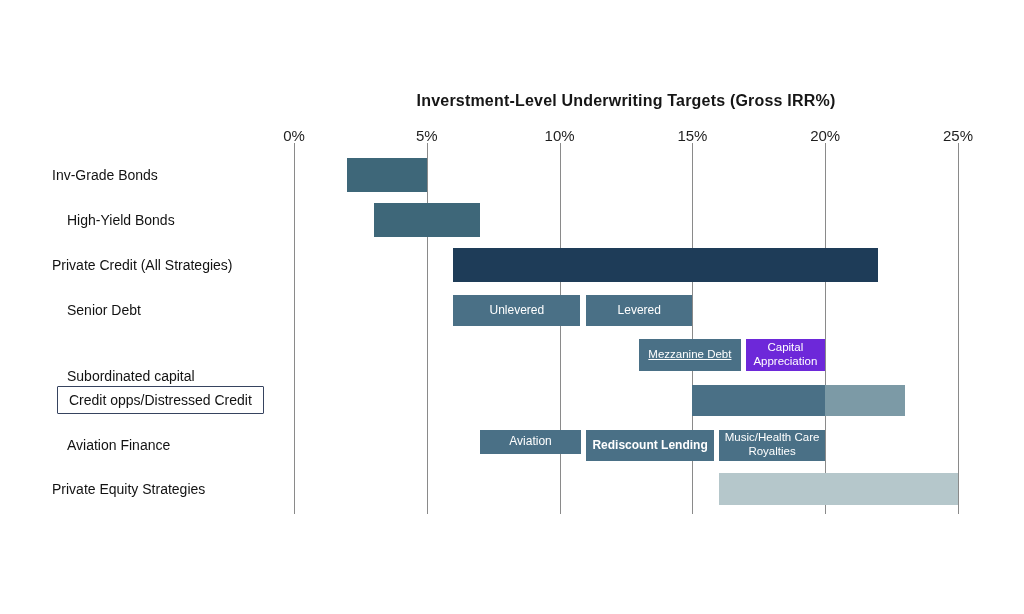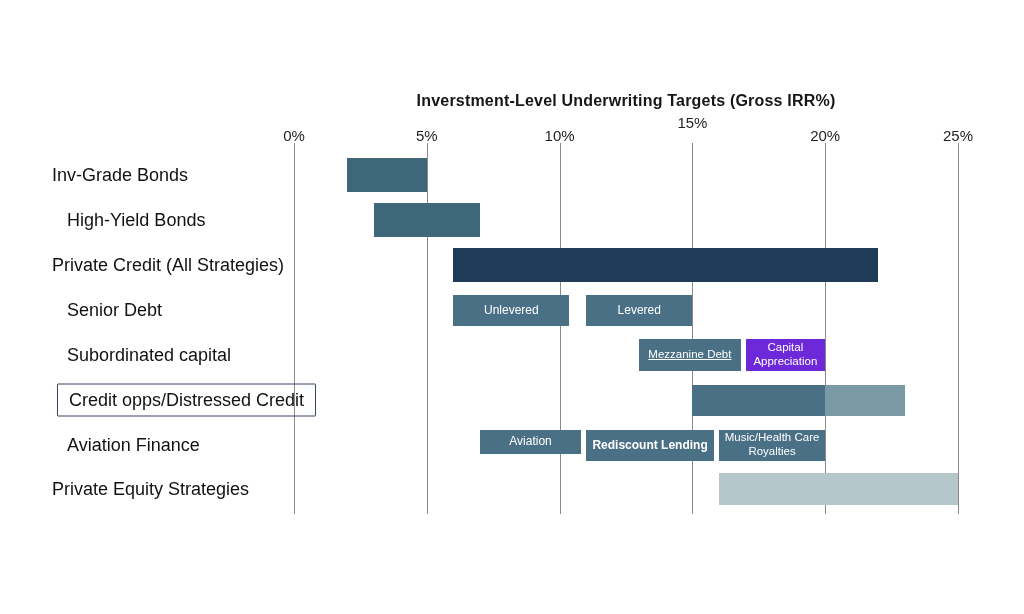--- a/index.html
+++ b/index.html
@@ -29,21 +29,21 @@
   .tick-label {
     position: absolute;
     transform: translateX(-50%);
     font-size: 15px;
     color: #1f1f1f;
     white-space: nowrap;
   }
   .row-label {
     position: absolute;
     transform: translateY(-50%);
-    font-size: 18px;
+    font-size: 14px;
     color: #121212;
     white-space: nowrap;
   }
   .row-label.boxed {
     border: 1px solid #36435f;
     padding: 5px 11px 5px 11px;
     border-radius: 1px;
   }
   .bar-seg {
     position: absolute;
@@ -64,35 +64,35 @@
 <div id="stage">
   <div class="chart-title">Inverstment-Level Underwriting Targets (Gross IRR%)</div>
   <div id="plot">
       <div class="gridline" style="left: 294px; top: 143px; height: 371px; background: rgb(138, 138, 138);"></div>
       <div class="tick-label" style="left: 294px; top: 127px;">0%</div>
       <div class="gridline" style="left: 426.8px; top: 143px; height: 371px; background: rgb(138, 138, 138);"></div>
       <div class="tick-label" style="left: 426.8px; top: 127px;">5%</div>
       <div class="gridline" style="left: 559.6px; top: 143px; height: 371px; background: rgb(138, 138, 138);"></div>
       <div class="tick-label" style="left: 559.6px; top: 127px;">10%</div>
       <div class="gridline" style="left: 692.4px; top: 143px; height: 371px; background: rgb(138, 138, 138);"></div>
-      <div class="tick-label" style="left: 692.4px; top: 114px;">15%</div>
+      <div class="tick-label" style="left: 692.4px; top: 127px;">15%</div>
       <div class="gridline" style="left: 825.2px; top: 143px; height: 371px; background: rgb(138, 138, 138);"></div>
       <div class="tick-label" style="left: 825.2px; top: 127px;">20%</div>
       <div class="gridline" style="left: 958px; top: 143px; height: 371px; background: rgb(138, 138, 138);"></div>
       <div class="tick-label" style="left: 958px; top: 127px;">25%</div>
       <div class="row-label" style="left: 52px; top: 175px;">Inv-Grade Bonds</div>
       <div class="bar-seg" style="left: 347.12px; width: 79.68px; top: 158px; height: 34px; background: rgb(62, 103, 121);"></div>
       <div class="row-label" style="left: 67px; top: 220px;">High-Yield Bonds</div>
       <div class="bar-seg" style="left: 373.68px; width: 106.24px; top: 203px; height: 34px; background: rgb(62, 103, 121);"></div>
       <div class="row-label" style="left: 52px; top: 265px;">Private Credit (All Strategies)</div>
       <div class="bar-seg" style="left: 453.36px; width: 424.96px; top: 248px; height: 34px; background: rgb(30, 60, 88);"></div>
       <div class="row-label" style="left: 67px; top: 310px;">Senior Debt</div>
-      <div class="bar-seg" style="left: 453.36px; width: 116px; top: 294.5px; height: 31px; background: rgb(74, 112, 134);">Unlevered</div>
+      <div class="bar-seg" style="left: 453.36px; width: 127px; top: 294.5px; height: 31px; background: rgb(74, 112, 134);">Unlevered</div>
       <div class="bar-seg" style="left: 586.16px; width: 106.24px; top: 294.5px; height: 31px; background: rgb(74, 112, 134);">Levered</div>
-      <div class="row-label" style="left: 67px; top: 355px;">Subordinated capital</div>
+      <div class="row-label" style="left: 67px; top: 376px;">Subordinated capital</div>
       <div class="bar-seg small-text" style="left: 639.28px; width: 101.24px; top: 339px; height: 32px; background: rgb(74, 112, 134); text-decoration: underline;">Mezzanine Debt</div>
       <div class="bar-seg small-text" style="left: 745.52px; width: 79.68px; top: 339px; height: 32px; background: #6d28d9;">Capital Appreciation</div>
       <div class="row-label boxed" style="left: 57px; top: 400px;">Credit opps/Distressed Credit</div>
       <div class="bar-seg" style="left: 692.4px; width: 132.8px; top: 384.5px; height: 31px; background: rgb(74, 112, 134);"></div>
       <div class="bar-seg" style="left: 825.2px; width: 79.68px; top: 384.5px; height: 31px; background: rgb(124, 154, 166);"></div>
       <div class="row-label" style="left: 67px; top: 445px;">Aviation Finance</div>
       <div class="bar-seg" style="left: 479.92px; width: 101.24px; top: 429.5px; height: 24px; background: rgb(74, 112, 134);">Aviation</div>
       <div class="bar-seg" style="left: 586.16px; width: 127.8px; top: 429.5px; height: 31px; background: rgb(74, 112, 134); font-weight: bold;">Rediscount Lending</div>
       <div class="bar-seg small-text" style="left: 718.96px; width: 106.24px; top: 429.5px; height: 31px; background: rgb(74, 112, 134);">Music/Health Care Royalties</div>
       <div class="row-label" style="left: 52px; top: 489px;">Private Equity Strategies</div>

